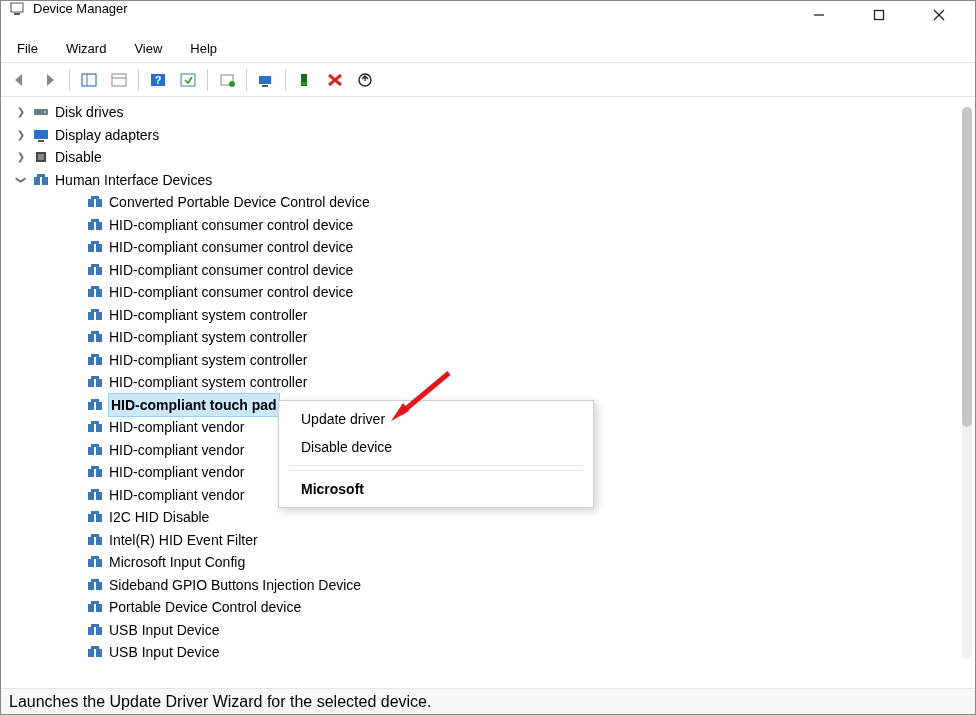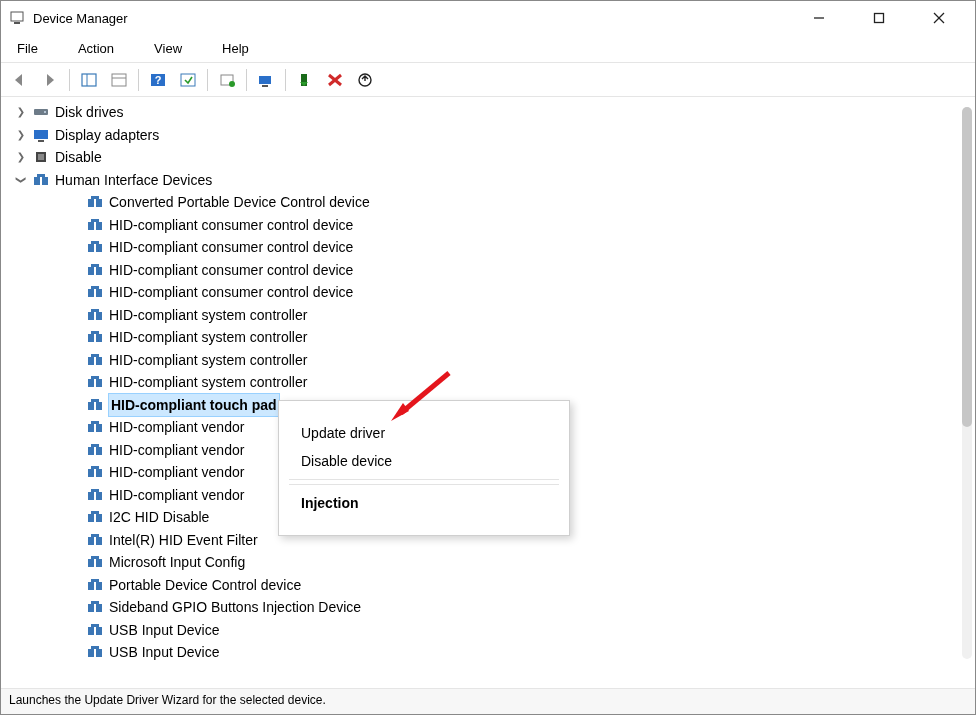--- a/index.html
+++ b/index.html
@@ -8,36 +8,35 @@
   font-size: 13px;
   background: #fff;
   width: 976px;
   height: 715px;
   overflow: hidden;
   position: relative;
   border: 1px solid #888;
 }
 .titlebar {
   display: flex;
-  align-items: center;
   height: 34px;
   padding: 0 8px;
   background: #fff;
 }
 .titlebar .app-icon {
   width: 16px; height: 16px; margin-right: 8px;
   display: inline-flex; align-items: center; justify-content: center;
 }
 .titlebar .title { font-size: 13px; flex: 0 0 auto; }
 .titlebar .spacer { flex: 1; }
 .win-btns { display: flex; gap: 24px; padding-right: 10px; }
 .win-btn { width: 36px; height: 28px; display: flex; align-items: center; justify-content: center; }
 .menubar {
   display: flex;
-  gap: 20px;
+  gap: 8px;
   padding: 2px 6px;
   font-size: 13px;
   border-bottom: 1px solid #e5e5e5;
 }
 .menubar .menu-item { padding: 4px 10px; }
 .toolbar {
   display: flex;
   align-items: center;
   gap: 4px;
   padding: 4px 6px;
@@ -82,25 +81,25 @@
 .tree-row.selected .label {
   background: #cce8ff;
   outline: 1px solid #99d1ff;
   padding: 0 2px;
   font-weight: bold;
 }
 .context-menu {
   position: absolute;
   left: 277px;
   top: 303px;
-  width: 292px;
+  width: 316px;
   background: #fff;
   border: 1px solid #cfcfcf;
   box-shadow: 3px 3px 8px rgba(0,0,0,.18);
-  padding: 18px 0;
+  padding: 4px 0;
   font-size: 14px;
   z-index: 20;
 }
 .context-menu .cm-item {
   padding: 6px 22px;
 }
 .context-menu .cm-sep {
   height: 1px; background: #e3e3e3; margin: 4px 10px;
 }
 .context-menu .cm-item.bold { font-weight: 600; }
@@ -109,21 +108,21 @@
   left: 386px;
   top: 272px;
   z-index: 30;
 }
 .statusbar {
   position: absolute;
   left: 0; right: 0; bottom: 0;
   height: 26px;
   border-top: 1px solid #e5e5e5;
   padding: 4px 8px;
-  font-size: 12px;
+  font-size: 16px;
   background: #f7f7f7;
 }
 .vscroll {
   position: absolute;
   right: 3px;
   top: 10px;
   width: 10px;
   height: 552px;
   background: #f0f0f0;
   border-radius: 5px;
@@ -164,21 +163,21 @@
       <svg width="12" height="12" viewBox="0 0 12 12">
           <line x1="1" y1="1" x2="11" y2="11" stroke="#222" stroke-width="1.3"></line>
           <line x1="11" y1="1" x2="1" y2="11" stroke="#222" stroke-width="1.3"></line>
         </svg>
     </div>
   </div>
 </div>
 
 <div class="menubar">
   <div class="menu-item">File</div>
-  <div class="menu-item">Action</div>
+  <div class="menu-item">Wizard</div>
   <div class="menu-item">View</div>
   <div class="menu-item">Help</div>
 </div>
 
 <div class="toolbar">
   <div class="tool-btn">
       <svg width="18" height="16" viewBox="0 0 18 16">
         <path d="M11 2 L4 8 L11 14 Z" fill="#888"></path>
       </svg>
     </div>
@@ -464,31 +463,31 @@
           <span class="label">Microsoft Input Config</span>
         </div>
         <div class="tree-row grandchild">
           <span class="dev-icon">
             <svg width="16" height="16" viewBox="0 0 16 16">
               <rect x="1" y="5" width="6" height="8" class="hid"></rect>
               <rect x="9" y="5" width="6" height="8" class="hid"></rect>
               <rect x="4" y="2" width="8" height="3" class="hid"></rect>
             </svg>
           </span>
+          <span class="label">Sideband GPIO Buttons Injection Device</span>
+        </div>
+        <div class="tree-row grandchild">
+          <span class="dev-icon">
+            <svg width="16" height="16" viewBox="0 0 16 16">
+              <rect x="1" y="5" width="6" height="8" class="hid"></rect>
+              <rect x="9" y="5" width="6" height="8" class="hid"></rect>
+              <rect x="4" y="2" width="8" height="3" class="hid"></rect>
+            </svg>
+          </span>
           <span class="label">Portable Device Control device</span>
-        </div>
-        <div class="tree-row grandchild">
-          <span class="dev-icon">
-            <svg width="16" height="16" viewBox="0 0 16 16">
-              <rect x="1" y="5" width="6" height="8" class="hid"></rect>
-              <rect x="9" y="5" width="6" height="8" class="hid"></rect>
-              <rect x="4" y="2" width="8" height="3" class="hid"></rect>
-            </svg>
-          </span>
-          <span class="label">Sideband GPIO Buttons Injection Device</span>
         </div>
         <div class="tree-row grandchild">
           <span class="dev-icon">
             <svg width="16" height="16" viewBox="0 0 16 16">
               <rect x="1" y="5" width="6" height="8" class="hid"></rect>
               <rect x="9" y="5" width="6" height="8" class="hid"></rect>
               <rect x="4" y="2" width="8" height="3" class="hid"></rect>
             </svg>
           </span>
           <span class="label">USB Input Device</span>
@@ -514,21 +513,21 @@
           <span class="label">USB Input Device</span>
         </div>
       </div>
   </div>
 
   <div class="context-menu">
     <div class="cm-item">Update driver</div>
     <div class="cm-item">Disable device</div>
     <div class="cm-sep"></div>
     <div class="cm-sep"></div>
-    <div class="cm-item bold">Injection</div>
+    <div class="cm-item bold">Microsoft</div>
   </div>
 
   <div class="arrow-ann">
     <svg width="70" height="56" viewBox="0 0 70 56">
       <line x1="62" y1="4" x2="14" y2="44" stroke="#e4151c" stroke-width="5"></line>
       <polygon points="4,52 22,42 16,34" fill="#e4151c"></polygon>
     </svg>
   </div>
 
   <div class="vscroll">

